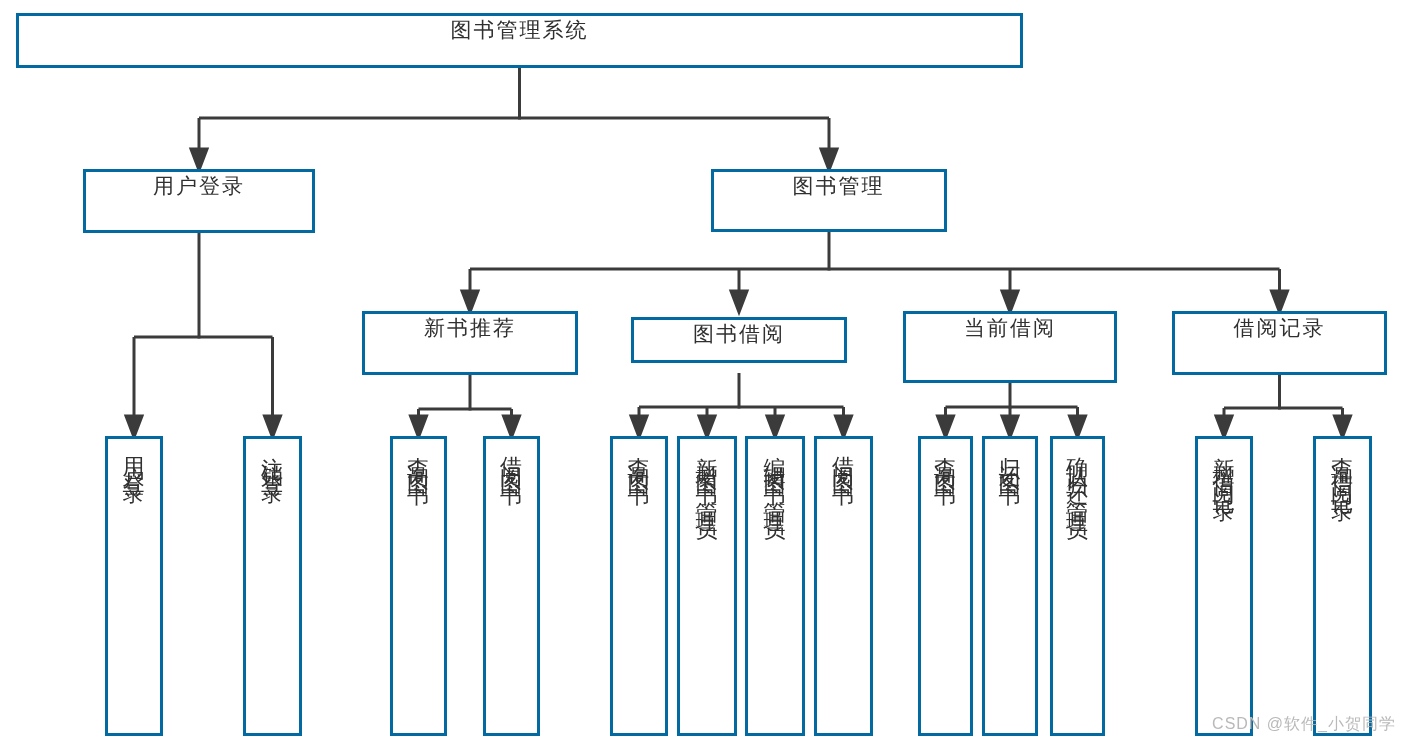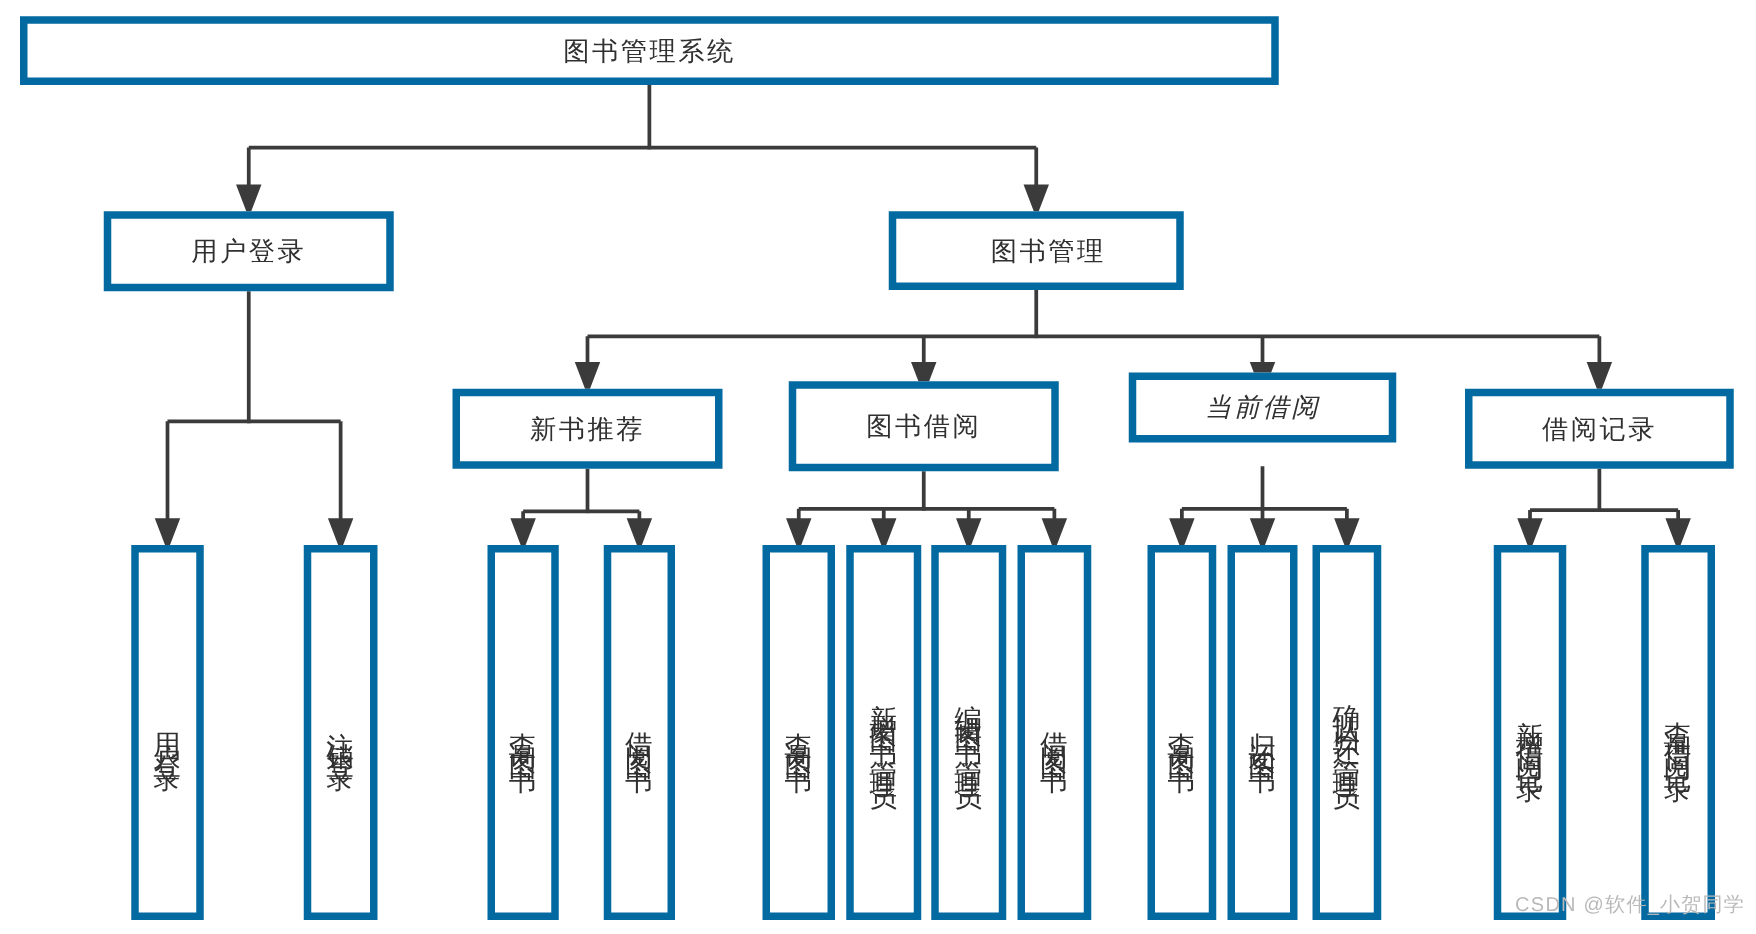--- a/index.html
+++ b/index.html
@@ -20,24 +20,24 @@
   svg.connectors {
     position: absolute;
     left: 0;
     top: 0;
     width: 1405px;
     height: 747px;
   }
   .node {
     position: absolute;
     box-sizing: border-box;
-    border: 6px solid #0369a1;
+    border: 3px solid #0369a1;
     background: #ffffff;
     display: flex;
-    align-items: center;
+    align-items: flex-start;
     justify-content: center;
     z-index: 2;
   }
   .hnode {
     font-size: 21px;
     letter-spacing: 2px;
     white-space: nowrap;
   }
   .vnode .vlabel {
     writing-mode: vertical-rl;
@@ -45,22 +45,22 @@
     font-size: 22px;
     line-height: 1.05;
     letter-spacing: 9px;
     white-space: nowrap;
   }
   
   .n-root          { left: 16px;   top: 13px;  width: 1007px; height: 55px; }
   .n-user-login    { left: 83px;   top: 169px; width: 232px;  height: 64px; }
   .n-book-manage   { left: 711px;  top: 169px; width: 236px;  height: 63px; padding-left: 19px; }
   .n-new-book      { left: 362px;  top: 311px; width: 216px;  height: 64px; }
-  .n-book-borrow   { left: 631px;  top: 305px; width: 216px;  height: 72px; }
-  .n-cur-borrow    { left: 903px;  top: 298px; width: 214px;  height: 56px; font-style: italic; }
+  .n-book-borrow   { left: 631px;  top: 317px; width: 216px;  height: 46px; }
+  .n-cur-borrow    { left: 903px;  top: 311px; width: 214px;  height: 72px; }
   .n-borrow-rec    { left: 1172px; top: 311px; width: 215px;  height: 64px; }
   .leaf { top: 436px; height: 300px; }
   .l-1  { left: 105px;  width: 58px; }
   .l-2  { left: 243px;  width: 59px; }
   .l-3  { left: 390px;  width: 57px; }
   .l-4  { left: 483px;  width: 57px; }
   .l-5  { left: 610px;  width: 58px; }
   .l-6  { left: 677px;  width: 60px; }
   .l-7  { left: 745px;  width: 60px; }
   .l-8  { left: 814px;  width: 59px; }

